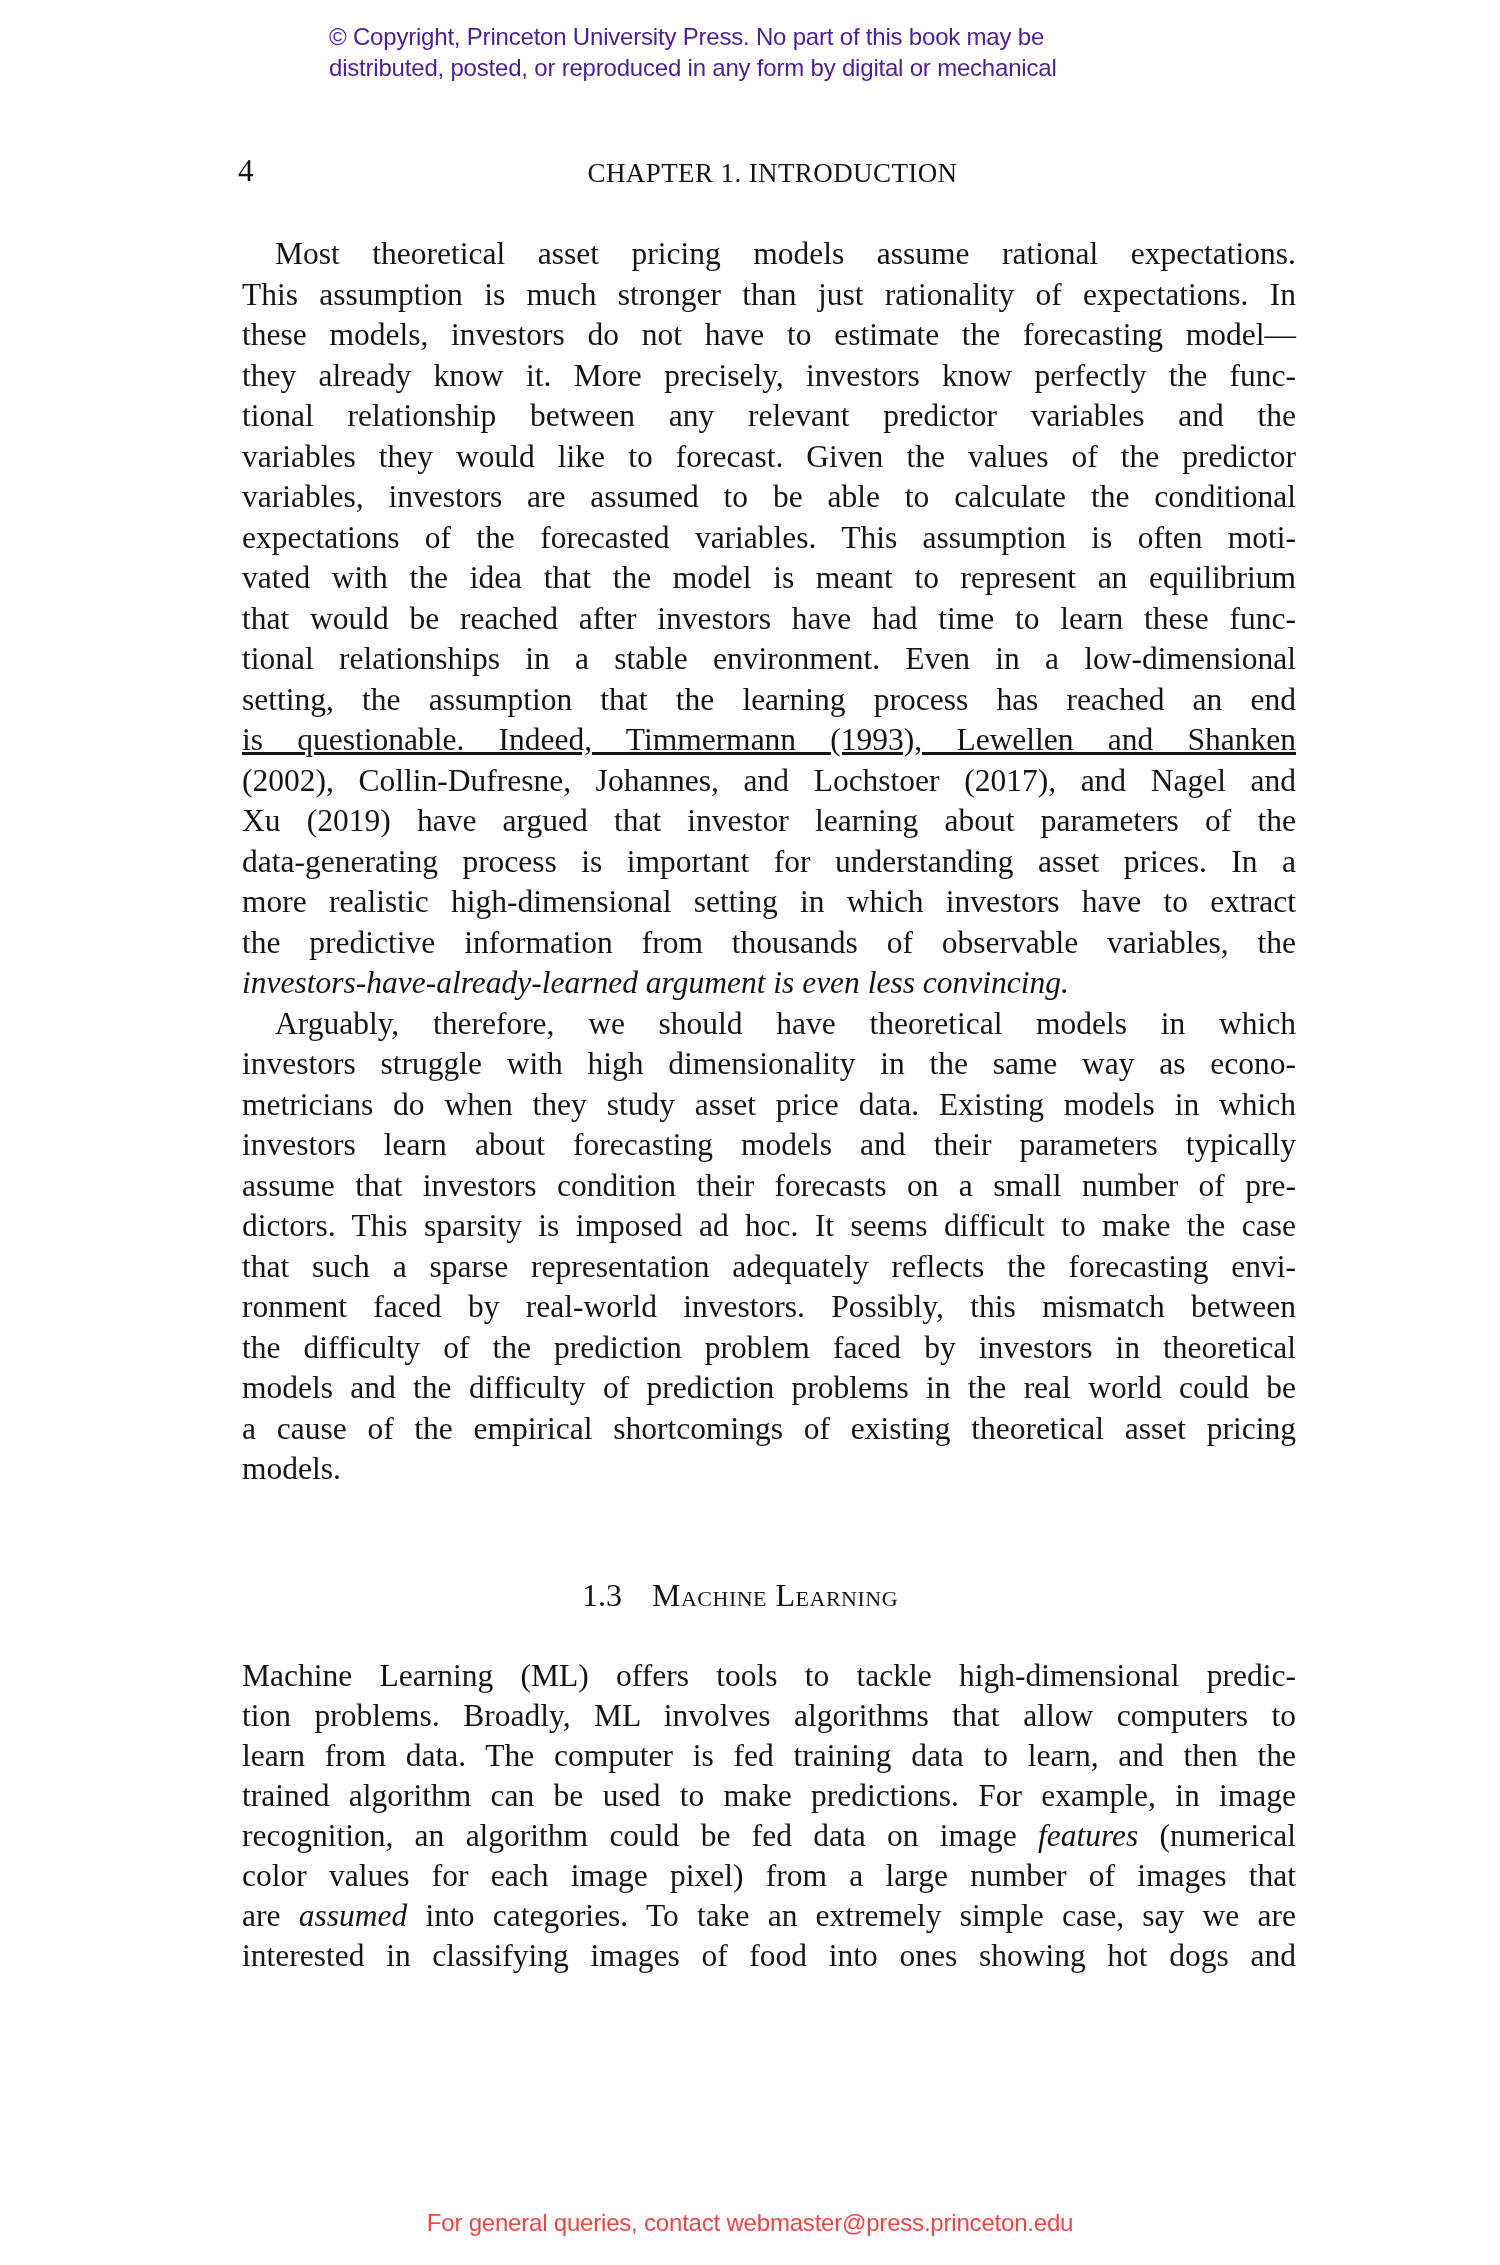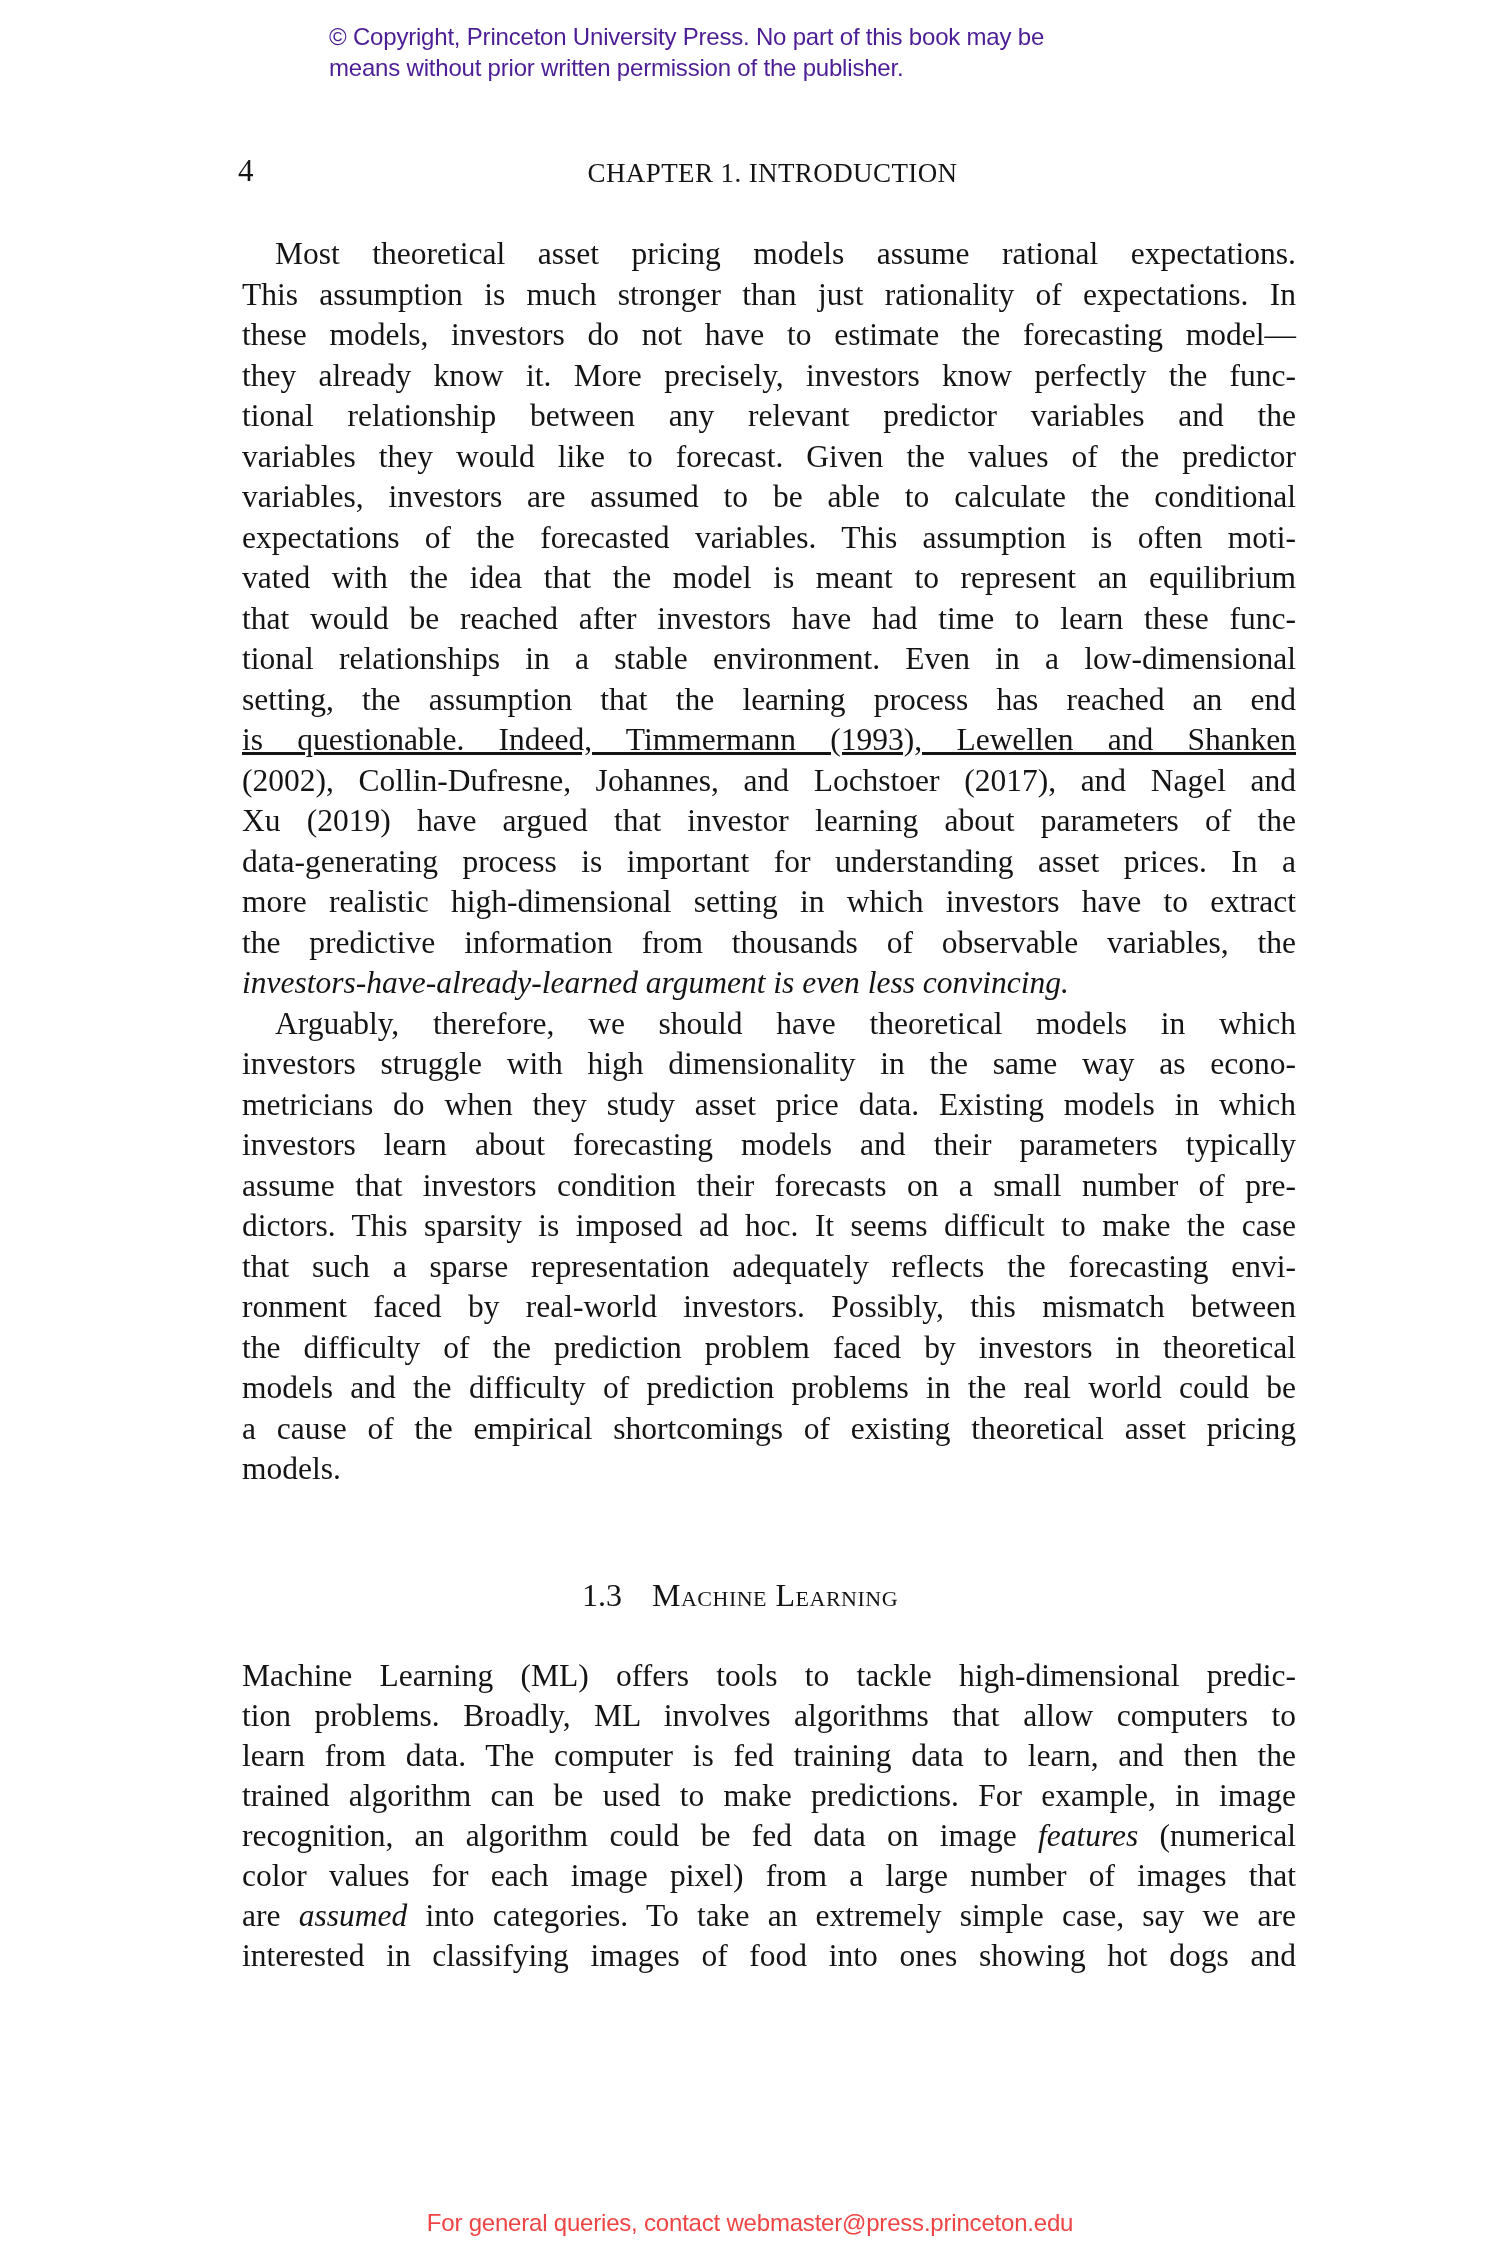--- a/index.html
+++ b/index.html
@@ -28,21 +28,21 @@
   .section-heading .title { font-variant: small-caps; letter-spacing: 0.5px; }
 
   .footer { position: absolute; left: 0; width: 1500px; top: 2208px; text-align: center;
     font-size: 24px; line-height: 30px; letter-spacing: -0.2px; color: #ef4444; }
 </style>
 </head>
 <body>
 
 <div class="copyright sans">
   <div>© Copyright, Princeton University Press. No part of this book may be</div>
-  <div>means without prior written permission of the publisher.</div>
+  <div>distributed, posted, or reproduced in any form by digital or mechanical</div>
 </div>
 
 <div class="page-number serif">4</div>
 <div class="running-head serif">CHAPTER 1.  INTRODUCTION</div>
 
 <div id="body-s12">
     <div>
       <div class="line serif  indent" style="top: 234px;">Most theoretical asset pricing models assume rational expectations.</div>
       <div class="line serif " style="top: 275px;">This assumption is much stronger than just rationality of expectations. In</div>
       <div class="line serif " style="top: 315px;">these models, investors do not have to estimate the forecasting model—</div>

